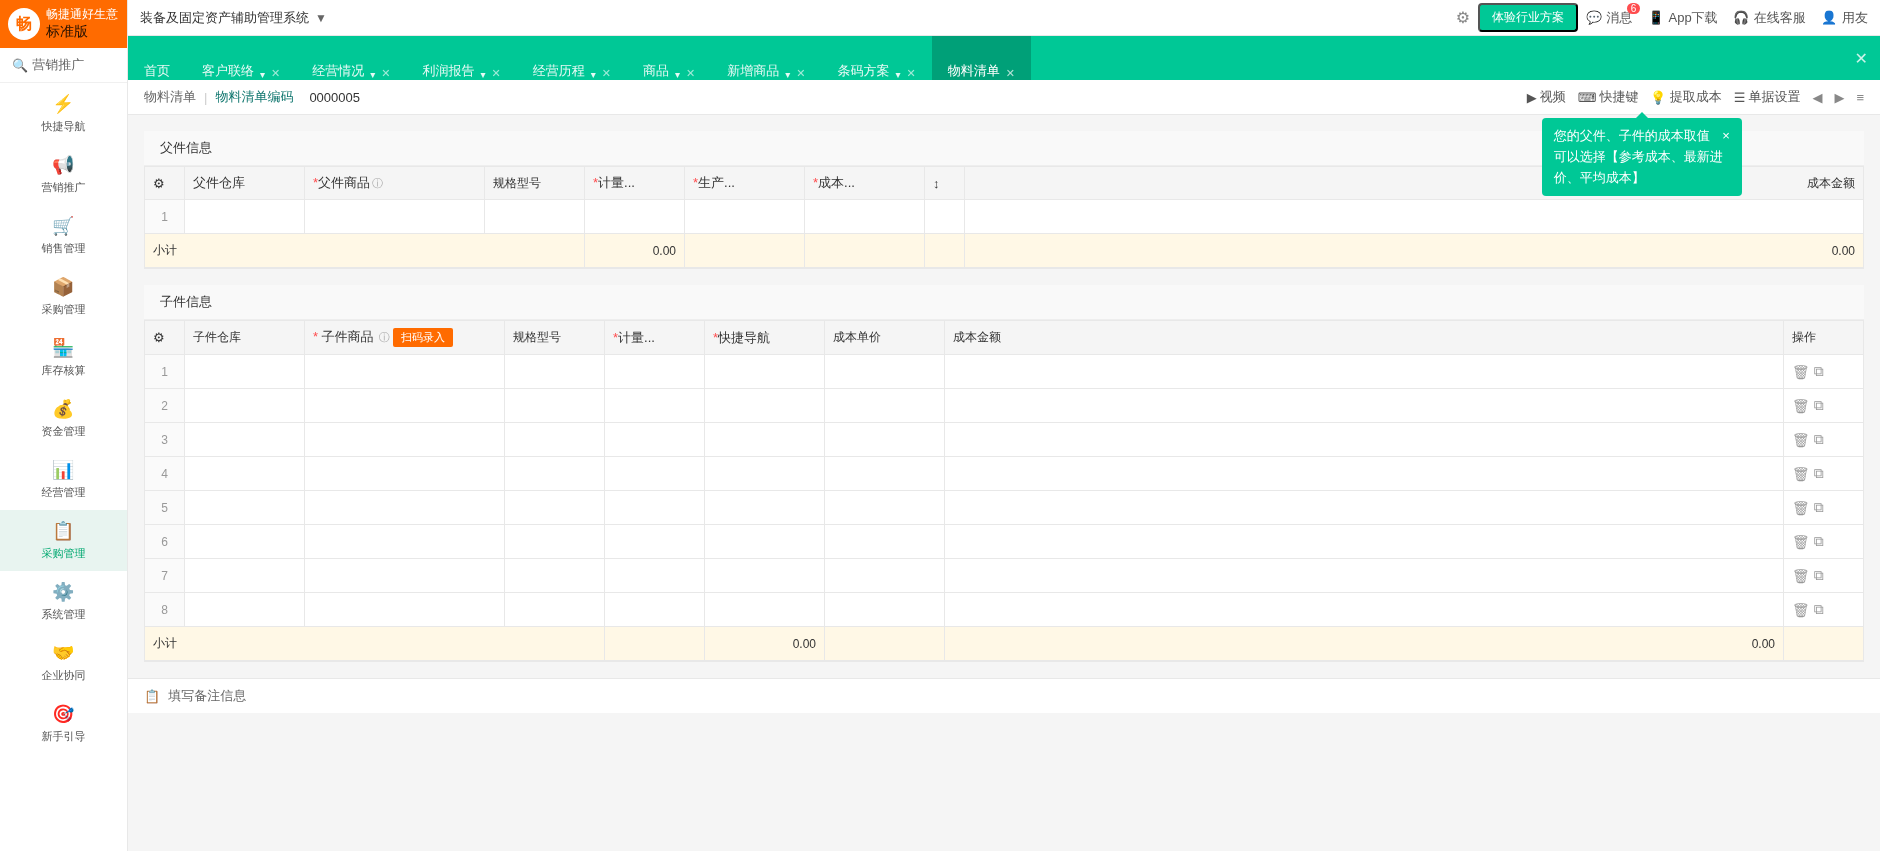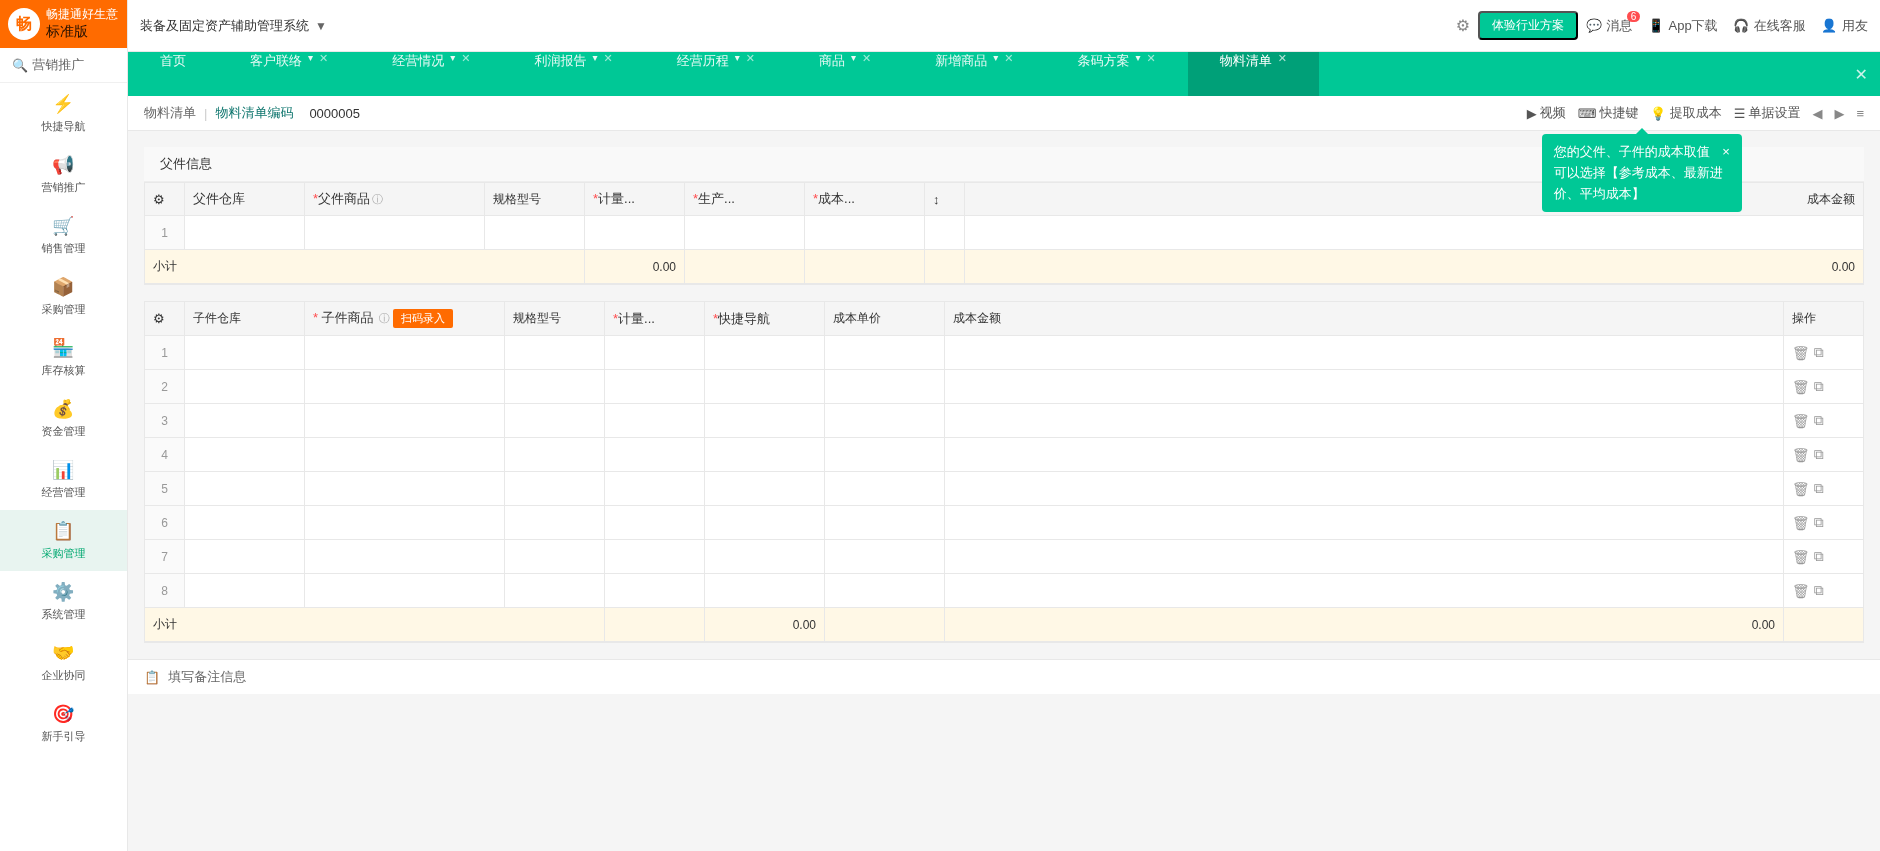--- a/index.html
+++ b/index.html
@@ -15,32 +15,32 @@
     .sidebar-search { display: flex; align-items: center; gap: 4px; padding: 8px 12px; color: #666; cursor: pointer; border-bottom: 1px solid #f0f0f0; }
     .sidebar-item { display: flex; flex-direction: column; align-items: center; padding: 10px 8px; cursor: pointer; color: #555; gap: 4px; }
     .sidebar-item.active { background: #e8f4f0; color: #00a870; }
     .sidebar-item .icon { font-size: 18px; }
     .sidebar-item .label { font-size: 11px; }
 
     
     .main { flex: 1; display: flex; flex-direction: column; overflow: hidden; }
 
     
-    .topbar { background: #fff; border-bottom: 1px solid #e8e8e8; display: flex; align-items: center; padding: 0 12px; height: 52px; gap: 8px; flex-shrink: 0; }
+    .topbar { background: #fff; border-bottom: 1px solid #e8e8e8; display: flex; align-items: center; padding: 0 12px; height: 36px; gap: 8px; flex-shrink: 0; }
     .topbar-sys { display: flex; align-items: center; gap: 6px; font-size: 13px; color: #333; flex: 1; }
     .topbar-dropdown { font-size: 12px; color: #666; cursor: pointer; }
     .topbar-gear { color: #888; cursor: pointer; font-size: 16px; }
     .topbar-trial { background: #00c896; color: #fff; padding: 4px 12px; border-radius: 4px; font-size: 12px; cursor: pointer; }
     .topbar-right { display: flex; align-items: center; gap: 16px; color: #555; }
     .topbar-right-item { display: flex; align-items: center; gap: 4px; cursor: pointer; font-size: 12px; position: relative; }
     .badge { background: #ff4d4f; color: #fff; border-radius: 10px; font-size: 10px; padding: 0 4px; position: absolute; top: -6px; right: -8px; }
 
     
     .nav-tabs { background: #00c896; display: flex; align-items: center; height: 44px; flex-shrink: 0; overflow-x: auto; }
-    .nav-tab { padding: 0 32px; color: rgba(255,255,255,0.9); cursor: pointer; height: 100%; display: flex; align-items: flex-start; gap: 6px; white-space: nowrap; font-size: 13px; }
+    .nav-tab { padding: 0 16px; color: rgba(255,255,255,0.9); cursor: pointer; height: 100%; display: flex; align-items: flex-end; gap: 6px; white-space: nowrap; font-size: 13px; }
     .nav-tab.active { background: rgba(255,255,255,0.2); color: #fff; font-weight: 500; }
     .nav-tab .close-x { font-size: 11px; opacity: 0.7; }
     .nav-tab .arrow { font-size: 10px; }
     .nav-tab-end { margin-left: auto; padding: 0 12px; color: rgba(255,255,255,0.8); cursor: pointer; font-size: 16px; }
 
     
     .page-content { flex: 1; overflow-y: auto; background: #f5f5f5; padding: 0; }
 
     
     .breadcrumb-bar { background: #fff; padding: 8px 16px; display: flex; align-items: center; gap: 8px; border-bottom: 1px solid #e8e8e8; }
@@ -296,20 +296,21 @@
               <td style="background:#fff8e6;"></td>
               <td style="background:#fff8e6;"></td>
               <td class="num-val cost-col" style="background:#fff8e6;">0.00</td>
             </tr>
           </tbody>
         </table>
       </div>
     </div>
 
     <div class="section">
+      <div class="section-title">子件信息</div>
       <div style="overflow-x:auto;">
         <table class="data-table">
           <thead>
             <tr>
               <th style="width:40px;"><span>⚙</span></th>
               <th style="width:120px;">子件仓库</th>
               <th style="width:200px;">
                 <span style="color:#ff4d4f;">*</span>
                 <span>子件商品</span>
                 <span style="color:#aaa;font-size:11px;margin-left:2px;">ⓘ</span>

